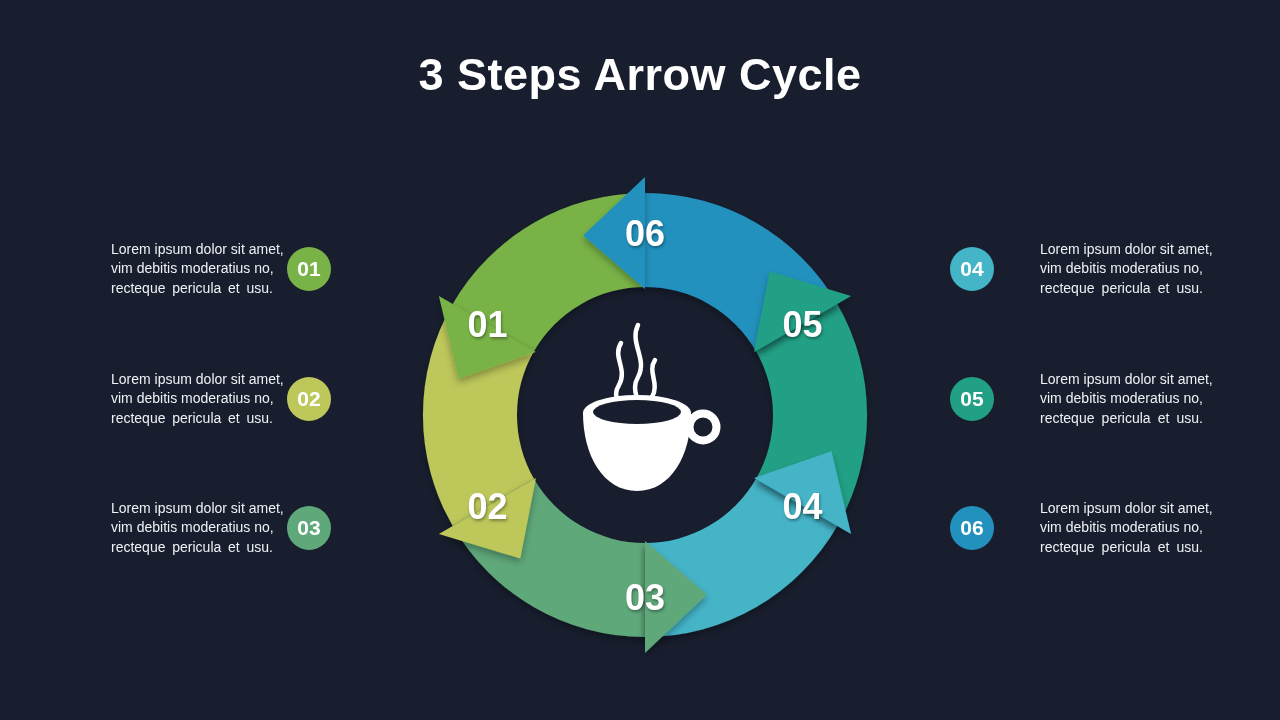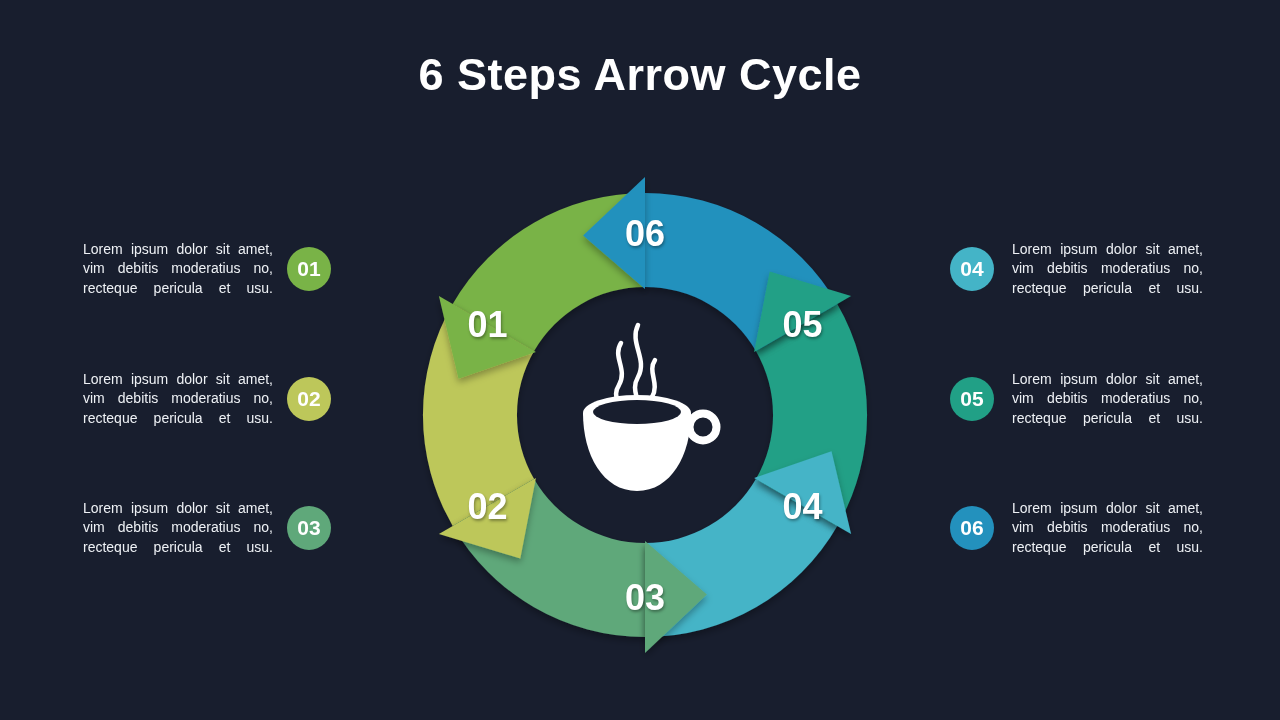--- a/index.html
+++ b/index.html
@@ -38,20 +38,21 @@
   .row-3 { top: 497px; }
   .step-desc { width: 190px; }
   .step-row.right .step-desc { width: 191px; }
   .step-desc div {
     color: #eef1f5;
     font-size: 14px;
     line-height: 19.5px;
     text-align: justify;
     text-align-last: justify;
     white-space: nowrap;
+    margin-left: 28px;
   }
   .step-badge {
     width: 44px;
     height: 44px;
     border-radius: 50%;
     display: flex;
     align-items: center;
     justify-content: center;
     color: #ffffff;
     font-size: 21px;
@@ -69,21 +70,21 @@
     font-weight: 700;
     fill: #ffffff;
     text-shadow: 1px 2px 3px rgba(0,0,0,0.35);
   }
 </style>
 </head>
 <body>
 
 <div id="slide" style="background: rgb(24, 30, 46);">
 
-  <h1 id="slide-title">6 Steps Arrow Cycle</h1>
+  <h1 id="slide-title">3 Steps Arrow Cycle</h1>
 
   <div class="step-row left row-1">
     <div class="step-desc">
       <div>Lorem ipsum dolor sit amet,</div>
       <div>vim debitis moderatius no,</div>
       <div>recteque pericula et usu.</div>
     </div>
     <div class="step-badge" style="background: rgb(121, 179, 71);">01</div>
   </div>
 

